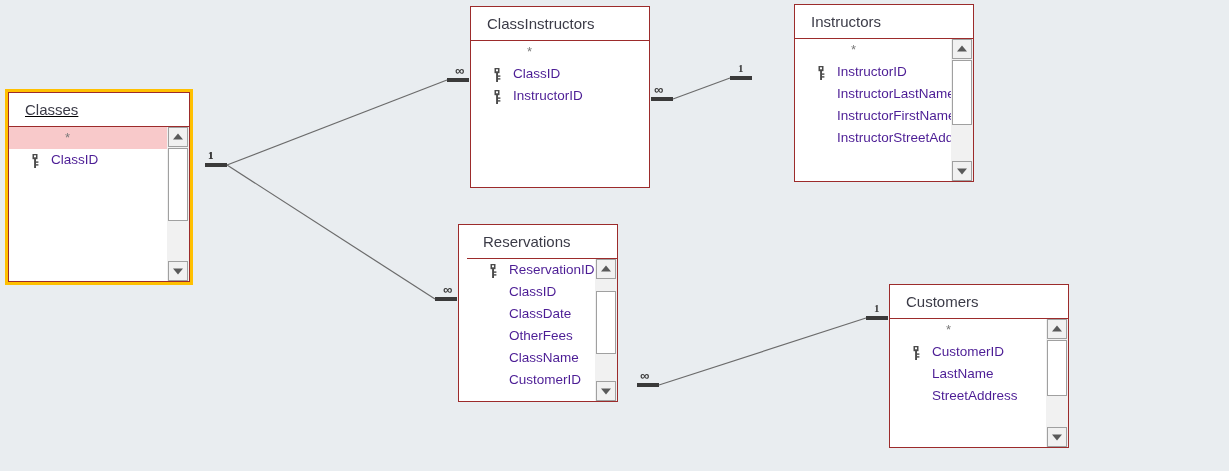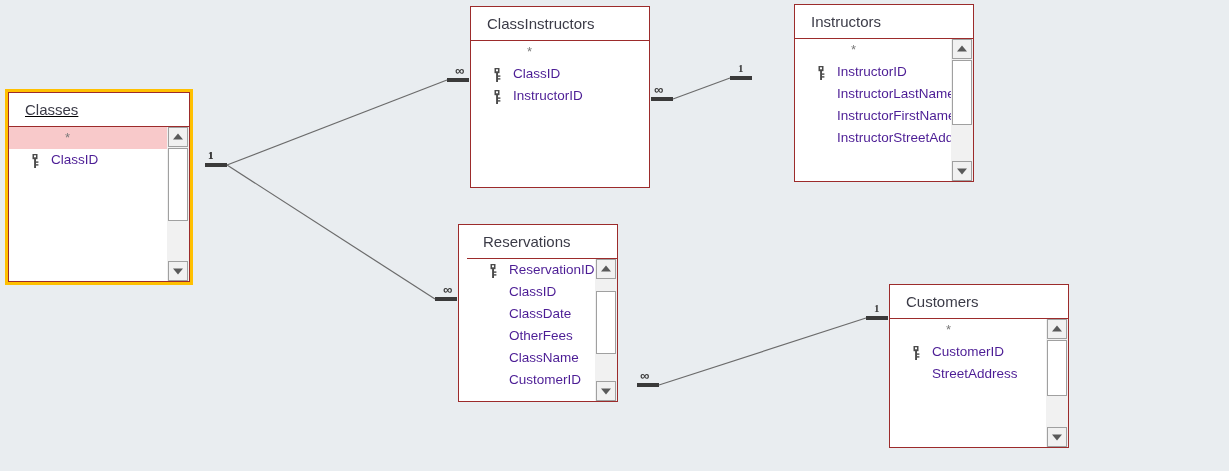--- a/index.html
+++ b/index.html
@@ -249,20 +249,21 @@
         <div class="tbl-body" style="height: 128px;">
           <div class="fields">
             <div class="fld star"><span>*</span></div>
             <div class="fld"><span class="keyicon"><svg viewBox="0 0 8 14" width="8" height="14" aria-hidden="true">
                   <rect x="1.5" y="0" width="5" height="5.2" fill="#4a4a4a"></rect>
                   <rect x="3" y="1.3" width="2" height="2" fill="#ffffff"></rect>
                   <rect x="3.1" y="5" width="1.9" height="9" fill="#4a4a4a"></rect>
                   <rect x="5" y="7.4" width="2.4" height="1.4" fill="#4a4a4a"></rect>
                   <rect x="5" y="10.2" width="2.4" height="1.4" fill="#4a4a4a"></rect>
                 </svg></span><span>CustomerID</span></div>
+            <div class="fld"><span>LastName</span></div>
             <div class="fld"><span>StreetAddress</span></div>
           </div>
           <div class="sb" style="height: 128px;">
             <div class="sb-btn up">
               <span class="sb-arrow"></span>
             </div>
             <div class="sb-thumb" style="top: 21px; height: 56px;"></div>
             <div class="sb-btn dn">
               <span class="sb-arrow"></span>
             </div>

